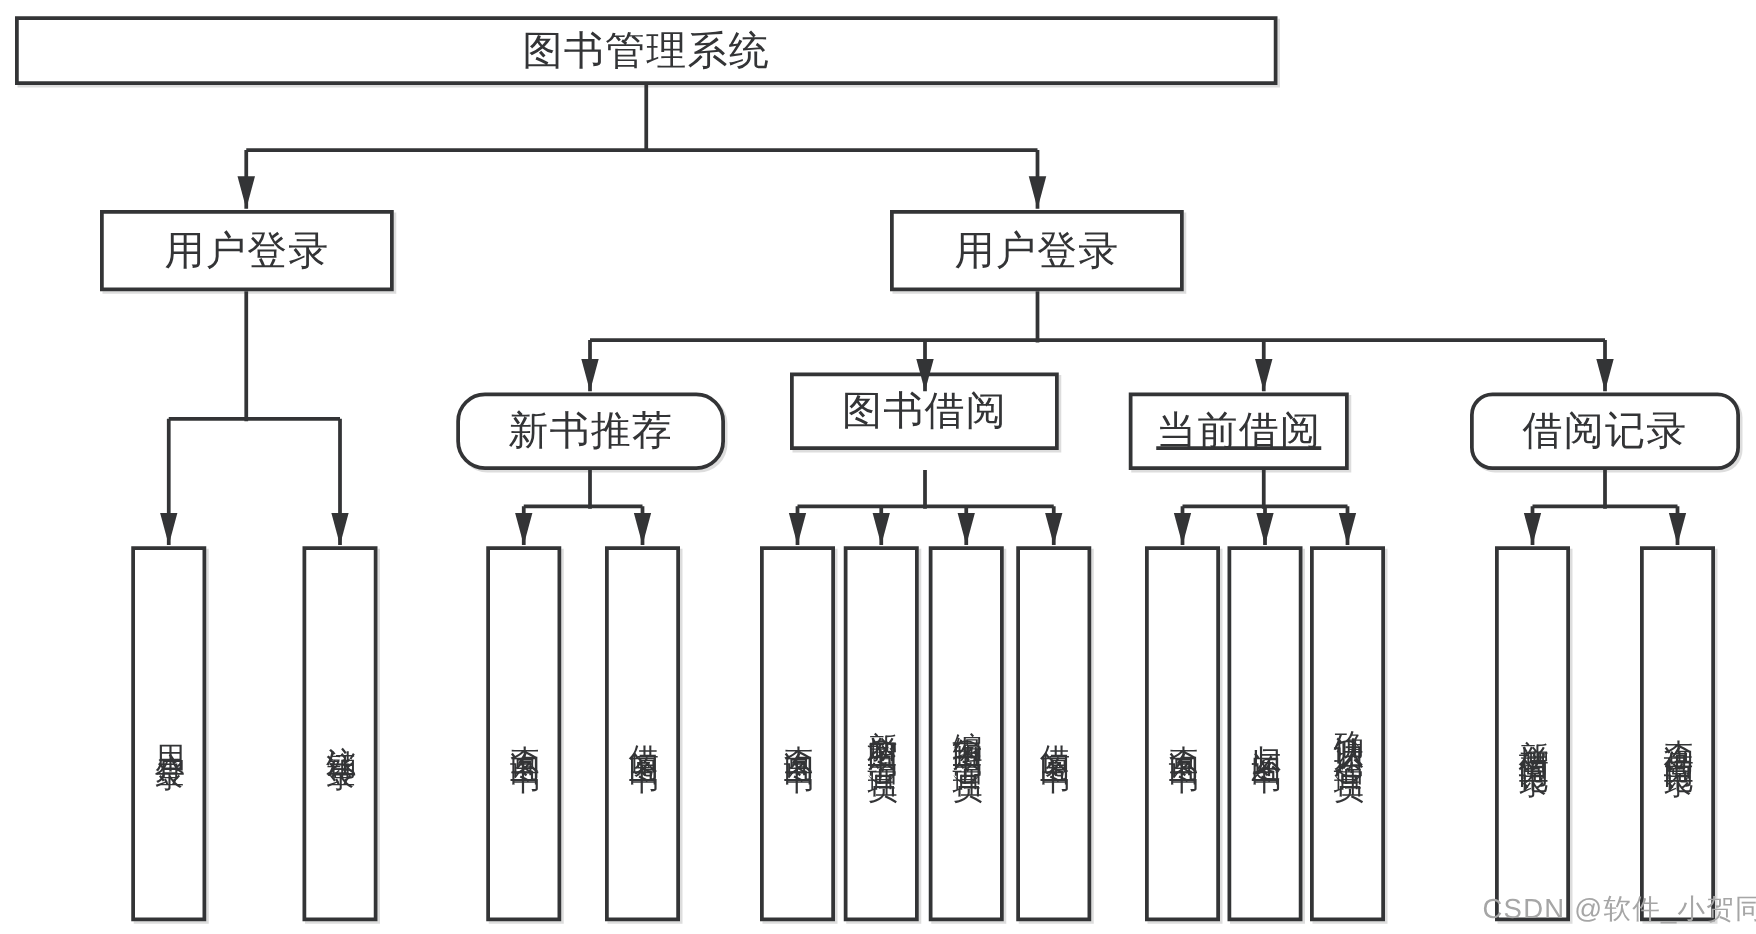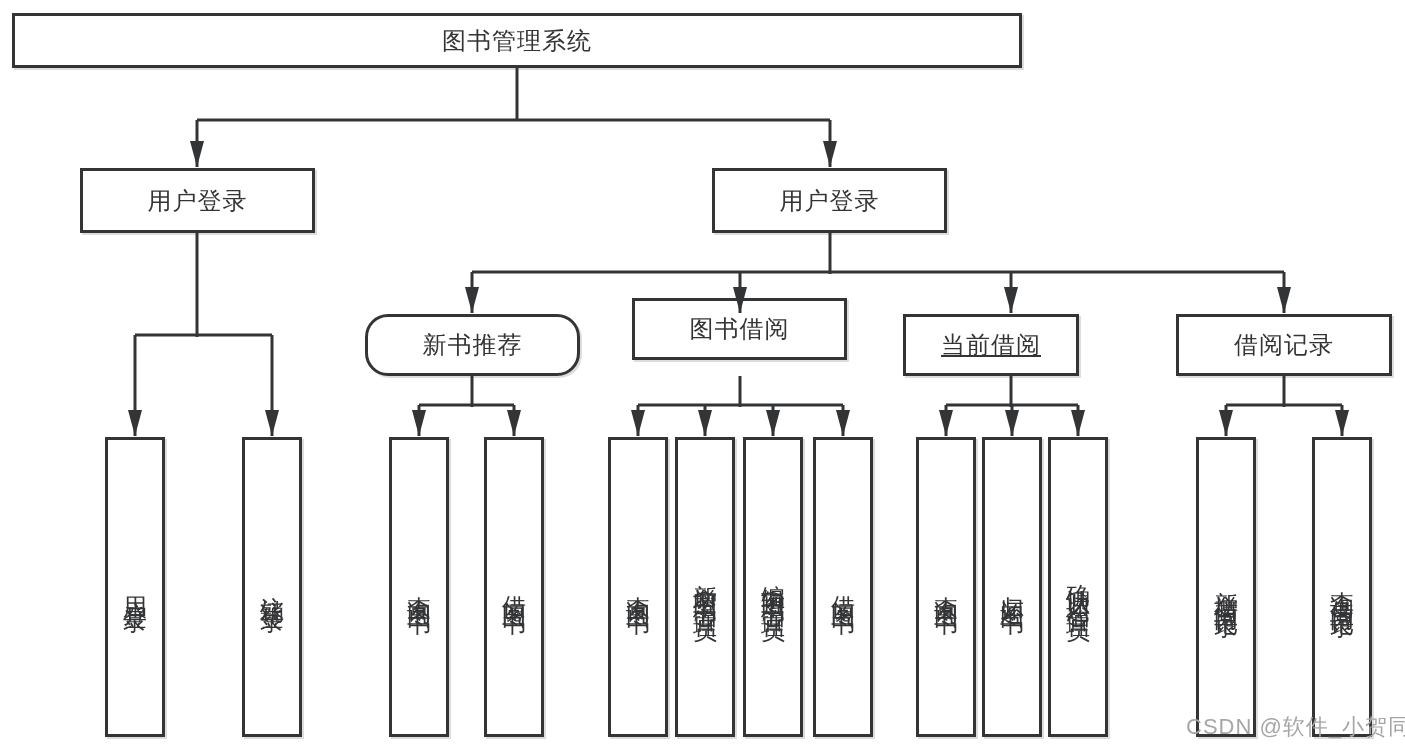--- a/index.html
+++ b/index.html
@@ -20,21 +20,21 @@
   }
   .box {
     position: absolute;
     box-sizing: border-box;
     background: #ffffff;
     border: 3px solid #333436;
     color: #333436;
     display: flex;
     align-items: center;
     justify-content: center;
-    font-size: 24px;
+    font-size: 32px;
     letter-spacing: 1px;
     z-index: 2;
     box-shadow: 2px 2px 0 rgba(120,120,120,0.25);
   }
   .vbox {
     writing-mode: vertical-rl;
     text-orientation: mixed;
     letter-spacing: 5px;
     line-height: 1;
     font-size: 24px;
@@ -106,21 +106,21 @@
   </svg>
 
   <div class="box" style="left:12px; top:13px; width:1010px; height:55px;">图书管理系统</div>
 
   <div class="box" style="left:80px; top:168px; width:235px; height:65px;">用户登录</div>
   <div class="box" style="left:712px; top:168px; width:235px; height:65px;">用户登录</div>
 
   <div class="box" style="left:365px; top:314px; width:215px; height:62px;border-radius:23px;">新书推荐</div>
   <div class="box" style="left:632px; top:298px; width:215px; height:62px;">图书借阅</div>
   <div class="box" style="left:903px; top:314px; width:176px; height:62px;text-decoration:underline;">当前借阅</div>
-  <div class="box" style="left:1176px; top:314px; width:216px; height:62px;">借阅记录</div>
+  <div class="box" style="left:1176px; top:314px; width:216px; height:62px;border-radius:18px;">借阅记录</div>
 
   <div class="box vbox" style="left:105px; top:437px; width:60px; height:300px;">用户登录</div>
   <div class="box vbox" style="left:242px; top:437px; width:60px; height:300px;">注销登录</div>
 
   <div class="box vbox" style="left:389px; top:437px; width:60px; height:300px;">查询图书</div>
   <div class="box vbox" style="left:484px; top:437px; width:60px; height:300px;">借阅图书</div>
 
   <div class="box vbox" style="left:608px; top:437px; width:60px; height:300px;">查询图书</div>
   <div class="box vbox" style="left:675px; top:437px; width:60px; height:300px;">新增图书（管理员）</div>
   <div class="box vbox" style="left:743px; top:437px; width:60px; height:300px;">编辑图书（管理员）</div>

